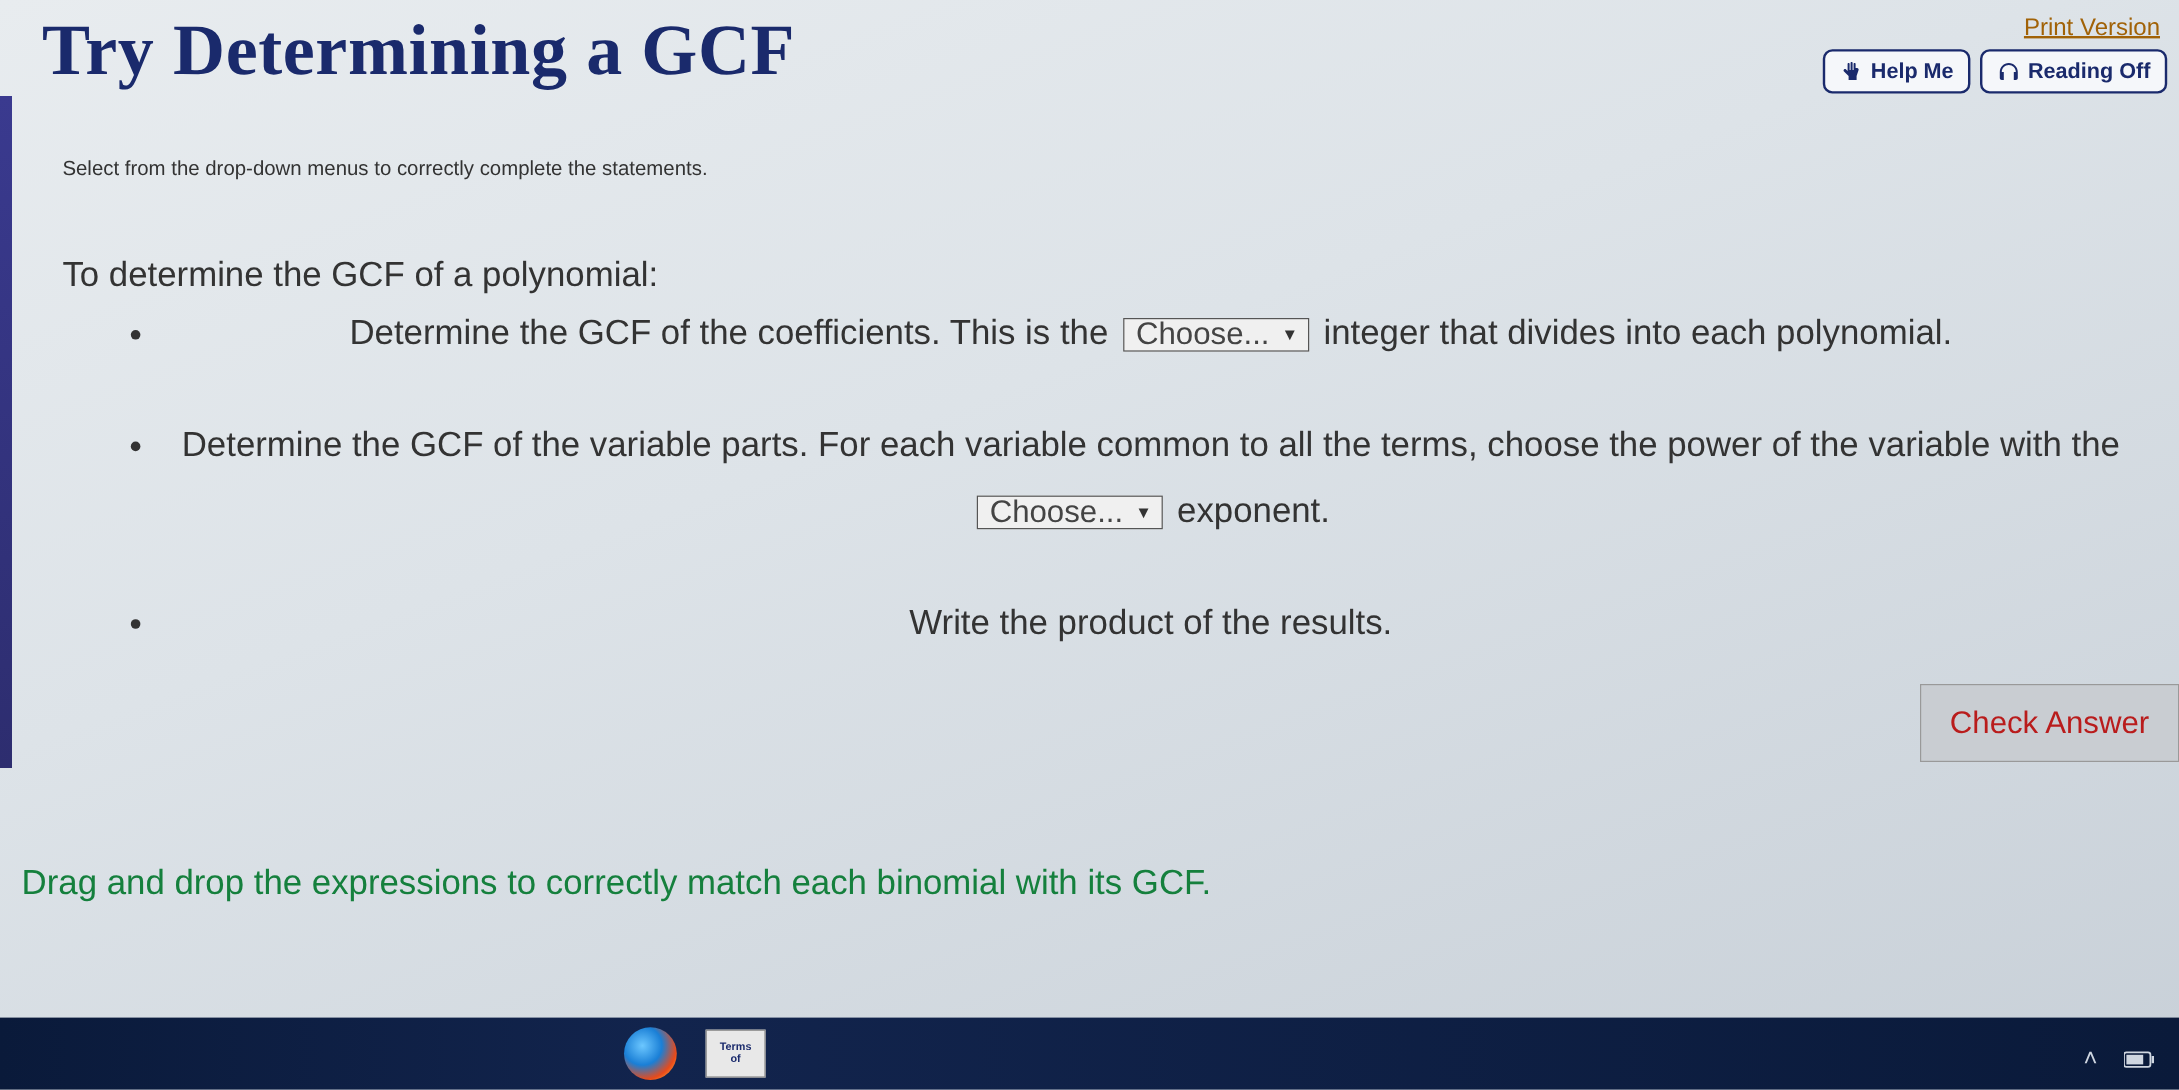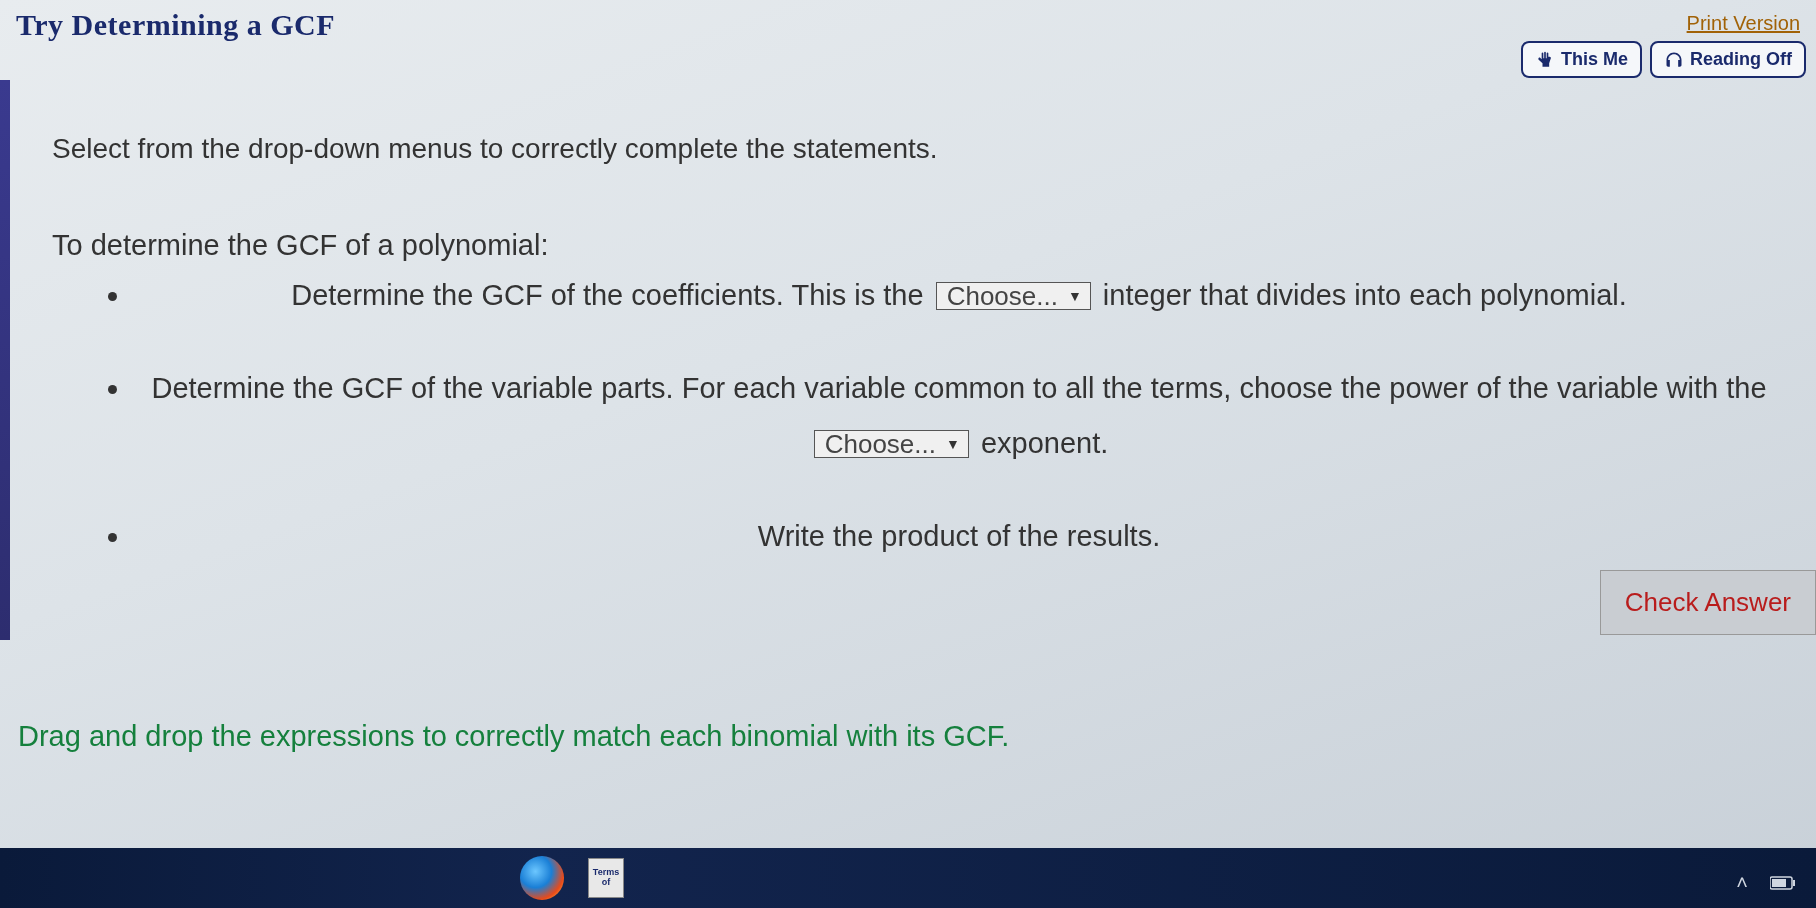--- a/index.html
+++ b/index.html
@@ -25,24 +25,25 @@
     background: linear-gradient(180deg, #3a3a8f 0%, #2d2d6f 100%);
   }
   .header-row {
     display: flex;
     justify-content: space-between;
     align-items: flex-start;
     padding: 8px 10px 0 4px;
   }
   .page-title {
     font-family: Georgia, 'Times New Roman', serif;
-    font-size: 30px;
+    font-size: 60px;
     font-weight: 700;
     color: #1a2a6c;
     letter-spacing: 0.5px;
+    margin-left: 19px;
   }
   .top-right {
     text-align: right;
     padding-top: 4px;
   }
   .print-link {
     font-size: 20px;
     color: #a16207;
     text-decoration: underline;
     display: inline-block;
@@ -64,21 +65,21 @@
     cursor: pointer;
   }
   .pill svg { width: 20px; height: 20px; }
   .content {
     padding: 50px 30px 0 40px;
     font-size: 28px;
     color: #333;
     line-height: 1.5;
   }
   .instruction {
-    font-size: 28px;
+    font-size: 17px;
     color: #333;
     margin-bottom: 54px;
   }
   .intro-line {
     font-size: 29px;
   }
   ul.steps {
     list-style: disc;
     padding-left: 80px;
     margin-bottom: 40px;
@@ -137,21 +138,21 @@
     align-items: center;
     padding-left: 520px;
   }
   .tb-icon {
     width: 44px; height: 44px;
     border-radius: 50%;
     background: radial-gradient(circle at 35% 35%, #6cc7ff 0%, #1a7fd6 40%, #e84a1a 70%, #ffd24a 100%);
     margin-right: 24px;
   }
   .tb-tile {
-    width: 36px; height: 40px;
+    width: 50px; height: 40px;
     background: #e8e8e8;
     border: 1px solid #888;
     display: flex;
     flex-direction: column;
     align-items: center;
     justify-content: center;
     font-size: 9px;
     font-weight: 700;
     color: #1a2a6c;
     line-height: 1.1;
@@ -176,21 +177,21 @@
 
   <div class="header-row">
     <h1 class="page-title">Try Determining a GCF</h1>
     <div class="top-right">
       <a class="print-link">Print Version</a>
       <div class="pill-row">
         <div class="pill">
           <svg viewBox="0 0 24 24">
               <path fill="#1a2a6c" d="M12 2c-.6 0-1 .4-1 1v7h-1V4c0-.6-.4-1-1-1s-1 .4-1 1v7l-1.5-1.5c-.6-.6-1.5-.6-2.1 0s-.6 1.5 0 2.1L9 16v4h8v-4l2-6c.3-1-.4-2-1.5-2H16V4c0-.6-.4-1-1-1s-1 .4-1 1v6h-1V3c0-.6-.4-1-1-1z"></path>
             </svg>
-          <span>This Me</span>
+          <span>Help Me</span>
         </div>
         <div class="pill">
           <svg viewBox="0 0 24 24">
               <path fill="#1a2a6c" d="M12 3C7 3 3 7 3 12v6c0 1.1.9 2 2 2h2v-8H5v-0C5 8.1 8.1 5 12 5s7 3.1 7 7h-2v8h2c1.1 0 2-.9 2-2v-6c0-5-4-9-9-9z"></path>
             </svg>
           <span>Reading Off</span>
         </div>
       </div>
     </div>
   </div>

